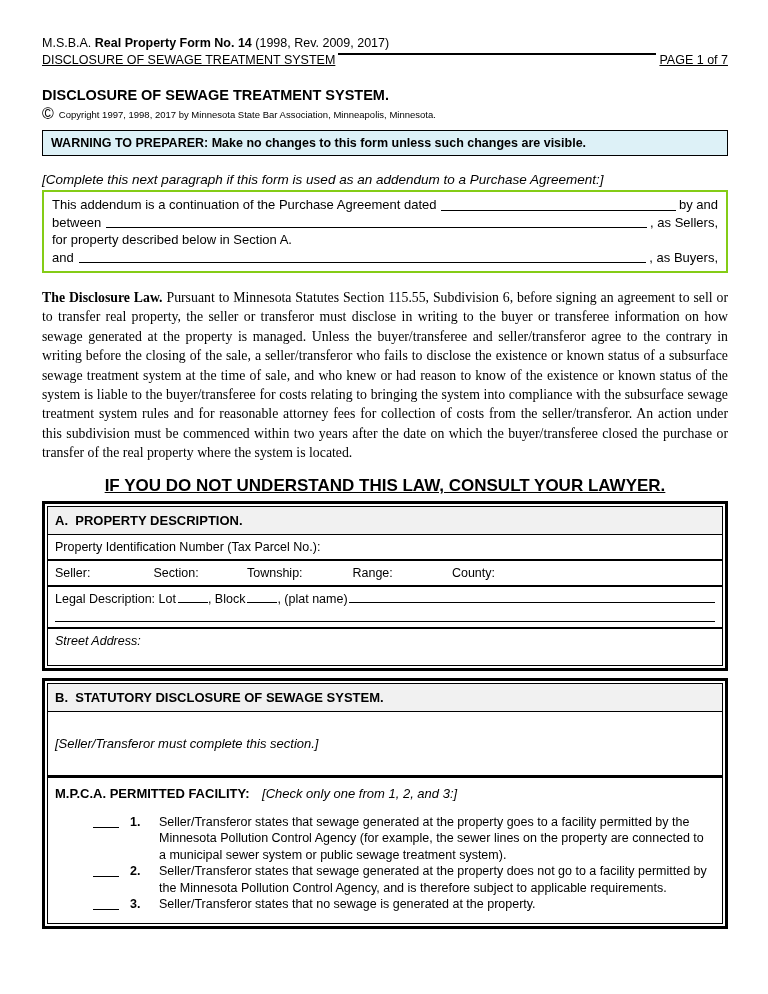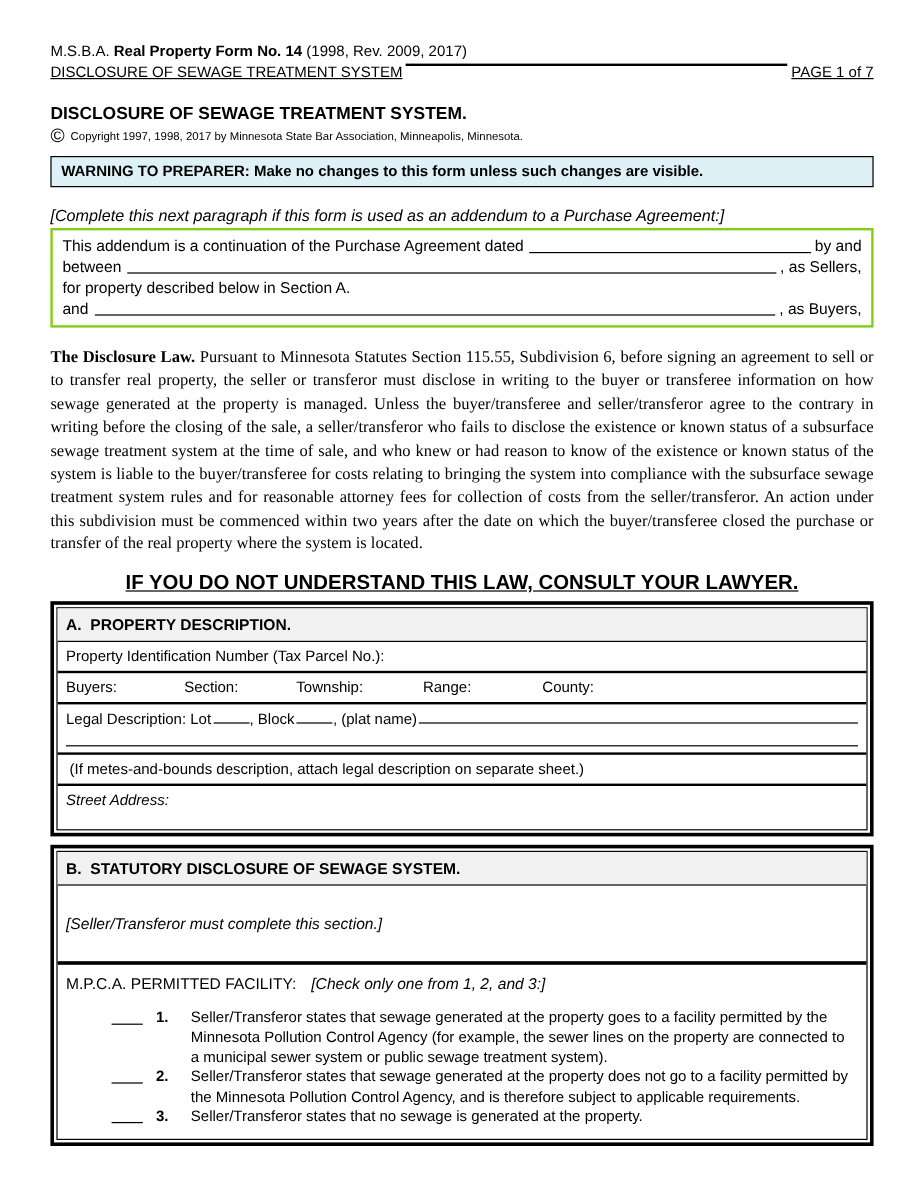--- a/index.html
+++ b/index.html
@@ -47,21 +47,21 @@
   .q-cell { display:inline-block; }
   .legal-line1 { display:flex; white-space:pre; }
   .sblank { flex:0 0 30px; border-bottom:1.3px solid #000; margin:0 0 3px 2px; }
   .lblank { flex:1; border-bottom:1.3px solid #000; margin:0 0 3px 1px; }
   .cont-line { border-bottom:1.3px solid #000; height:13px; margin-top:3px; }
   .metes { padding-left:10px; }
   .street { min-height:36px; }
   
   .b-instr { font-style:italic; padding:24px 7px; border-bottom:3px solid #000; font-size:13px; }
   .b-body { padding:8px 7px 10px 7px; }
-  .mpca-label { font-weight:normal; font-size:13px; }
+  .mpca-label { font-weight:bold; font-size:13px; }
   .mpca-note { font-style:italic; font-size:13px; margin-left:9px; }
   .items { margin-top:13px; }
   .item { display:flex; line-height:16.5px; font-size:12.5px; align-items:flex-start; }
   .item-blank { flex:0 0 26px; margin-left:38px; margin-top:2px; height:12px; border-bottom:1.5px solid #000; }
   .item-num { flex:0 0 40px; padding-left:11px; font-weight:bold; }
   .item-text { width:548px; }
 </style>
 </head>
 <body>
 
@@ -109,39 +109,36 @@
   <div class="advisory"><span class="u">IF YOU DO NOT UNDERSTAND THIS LAW, CONSULT YOUR LAWYER.</span></div>
 
   <div class="sect">
     <div class="sect-inner">
       <div class="sect-head">A.&nbsp; PROPERTY DESCRIPTION.</div>
       <div class="row" style="display:flex;">
         <span>Property Identification Number (Tax Parcel No.):</span>
         <div style="flex:1;"></div>
       </div>
       <div class="row">
-        <span class="q-cell" style="width:95px"><span>Buyers:</span></span>
+        <span class="q-cell" style="width:95px"><span>Seller:</span></span>
         <span class="q-cell" style="width:90px"><span>Section:</span></span>
         <span class="q-cell" style="width:102px"><span>Township:</span></span>
         <span class="q-cell" style="width:96px"><span>Range:</span></span>
         <span class="q-cell"><span>County:</span></span>
       </div>
       <div class="row">
         <div class="legal-line1">
           <span>Legal Description: Lot</span>
           <div class="sblank"></div>
           <span>, Block</span>
           <div class="sblank"></div>
           <span>, (plat name)</span>
           <div class="lblank"></div>
         </div>
         <div class="cont-line"></div>
-      </div>
-      <div class="row metes">
-        <span>(If metes-and-bounds description, attach legal description on separate sheet.)</span>
       </div>
       <div class="row row-last street" style="display:flex;font-style:italic;">
         <span>Street Address:</span>
         <div style="flex:1;"></div>
       </div>
     </div>
   </div>
 
   <div class="sect" style="margin-top:7px;">
     <div class="sect-inner">

